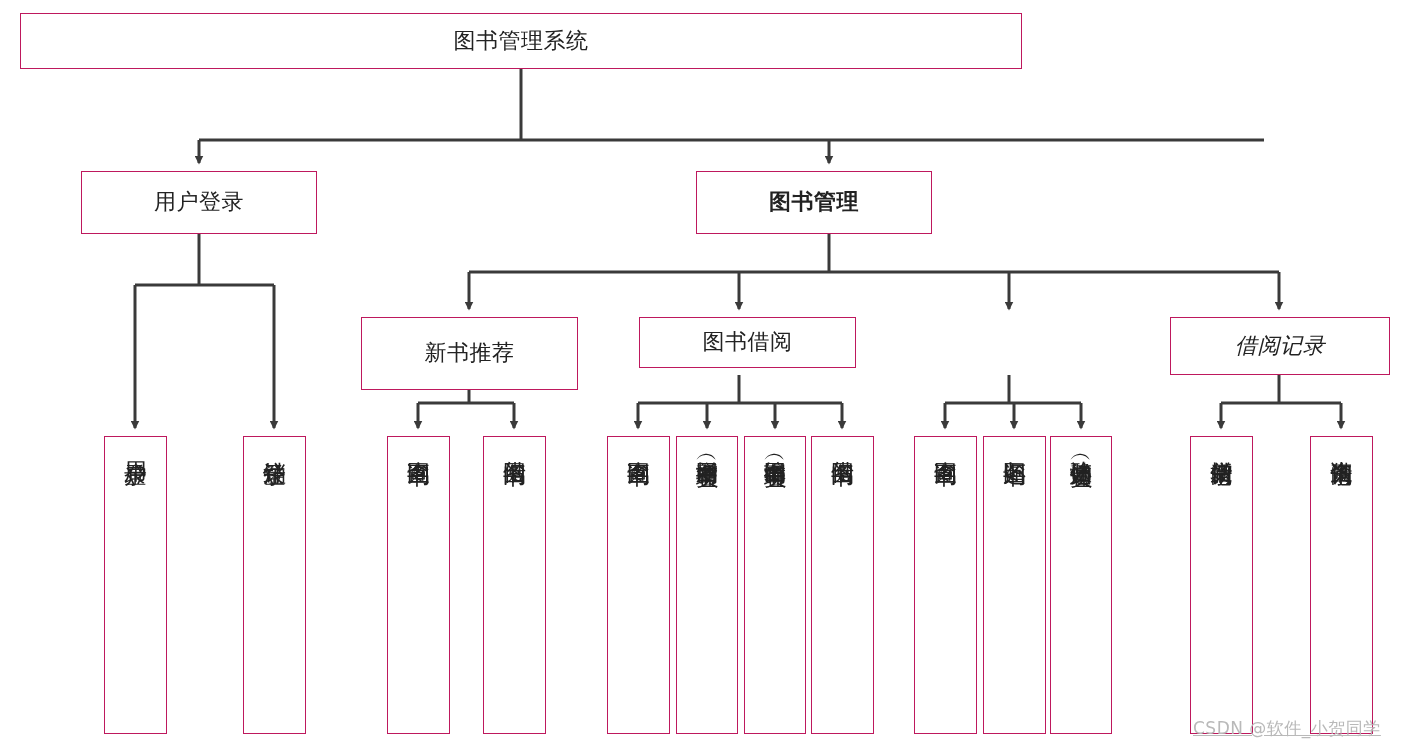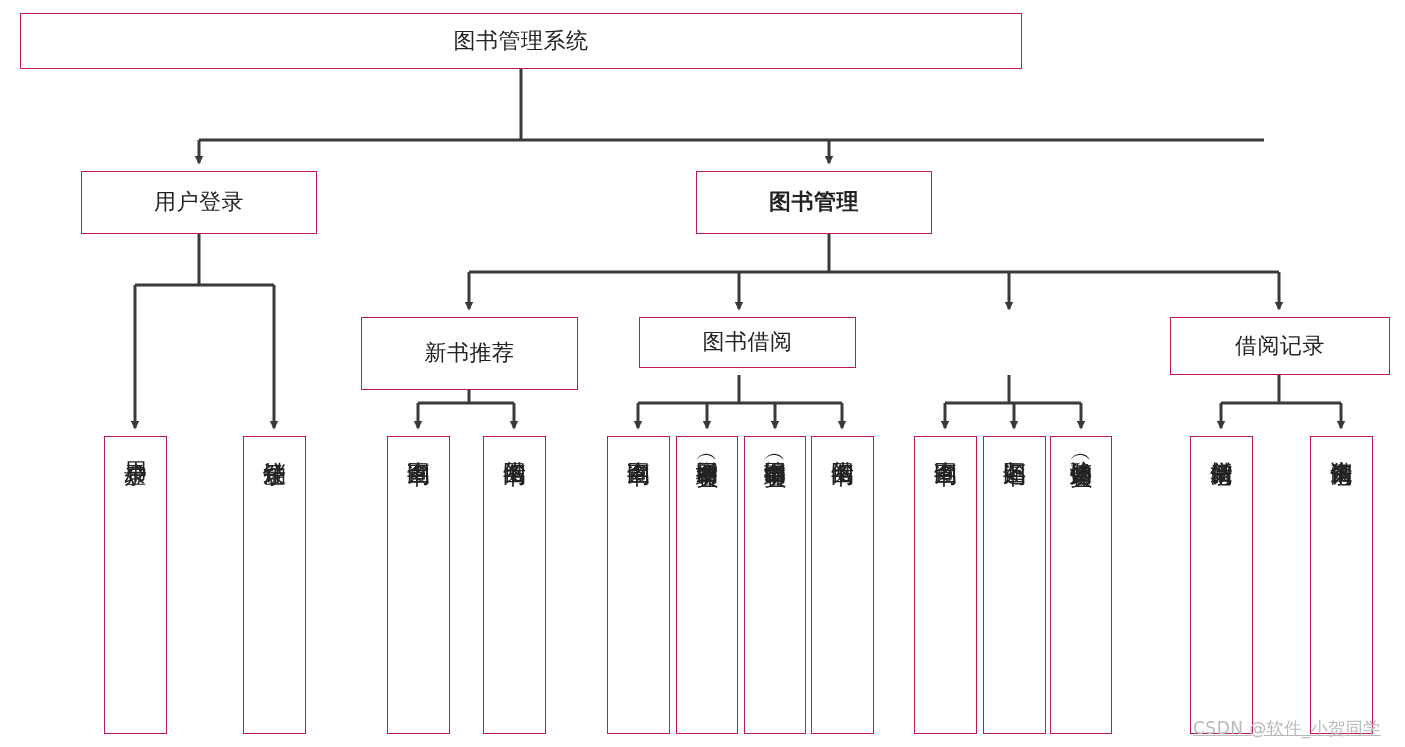--- a/index.html
+++ b/index.html
@@ -135,21 +135,21 @@
   <div class="node h" style="left:696px; top:171px; width:236px; height:63px;font-weight:bold;">
     <span class="label">图书管理</span>
   </div>
 
   <div class="node h" style="left:361px; top:317px; width:217px; height:73px;">
     <span class="label">新书推荐</span>
   </div>
   <div class="node h" style="left:631px; top:317px; width:217px; height:51px;margin-left:8px;">
     <span class="label">图书借阅</span>
   </div>
-  <div class="node h" style="left:1170px; top:317px; width:220px; height:58px;">
+  <div class="node h" style="left:1170px; top:317px; width:220px; height:58px;font-style:italic;">
     <span class="label">借阅记录</span>
   </div>
 
   <div class="node v" style="left:104px; top:436px; width:63px; height:298px;">
     <span class="label">用户登录</span>
   </div>
   <div class="node v" style="left:243px; top:436px; width:63px; height:298px;">
     <span class="label">注销登录</span>
   </div>
 

